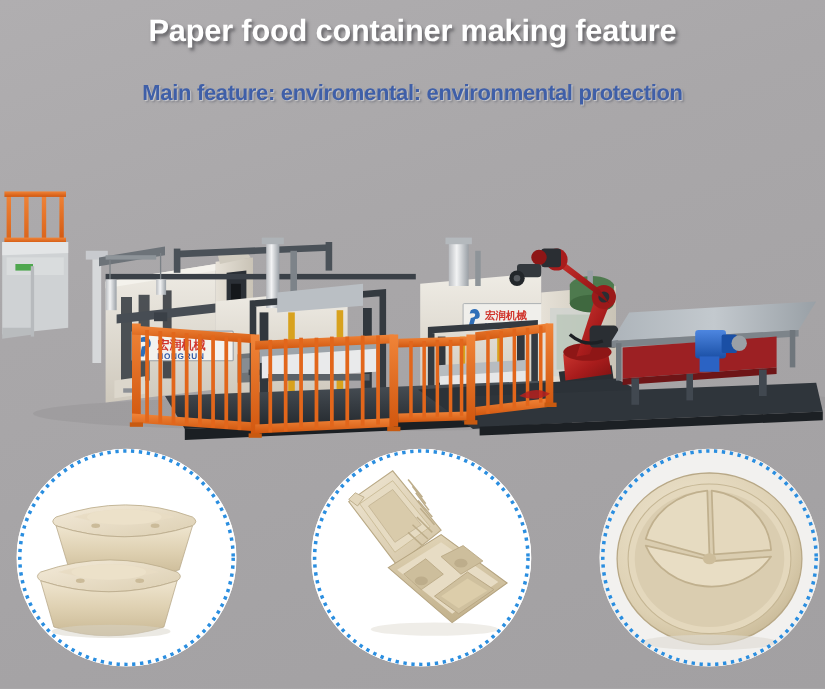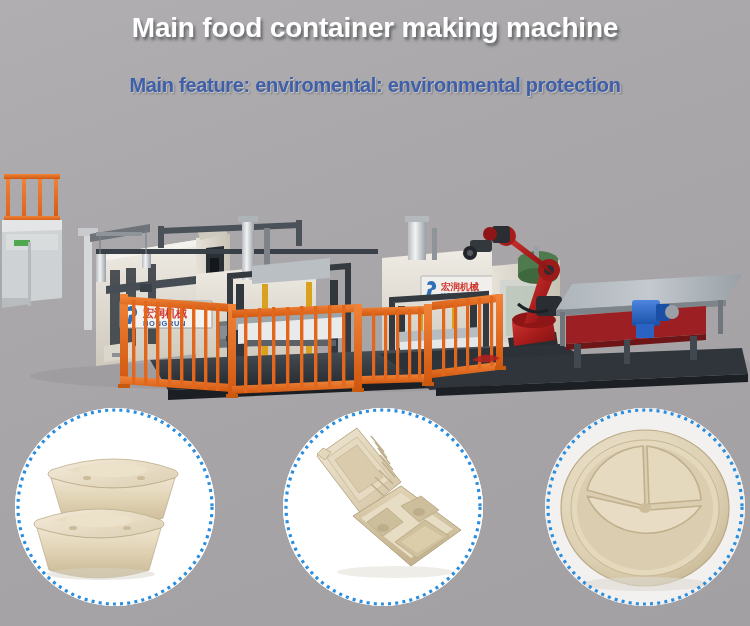--- a/index.html
+++ b/index.html
@@ -81,21 +81,21 @@
   #circle-2 { left: 283px; top: 408px; width: 200px; height: 198px; }
   #circle-3 { left: 545px; top: 408px; width: 200px; height: 198px; }
   .product-circle svg.art { position:absolute; left:0; top:0; }
 </style>
 </head>
 <body>
 
 <div id="page">
 
   <div id="header">
-    <div id="main-title">Main food container making machine</div>
+    <div id="main-title">Paper food container making feature</div>
     <div id="subtitle">Main feature: enviromental: environmental protection</div>
   </div>
 
   <div id="machine-scene">
     <svg width="750" height="292" viewBox="0 0 750 292" xmlns="http://www.w3.org/2000/svg">
       <defs>
         <linearGradient id="panelG" x1="0" y1="0" x2="0" y2="1">
           <stop offset="0" stop-color="#efece5"></stop>
           <stop offset="1" stop-color="#cfc9bd"></stop>
         </linearGradient>

